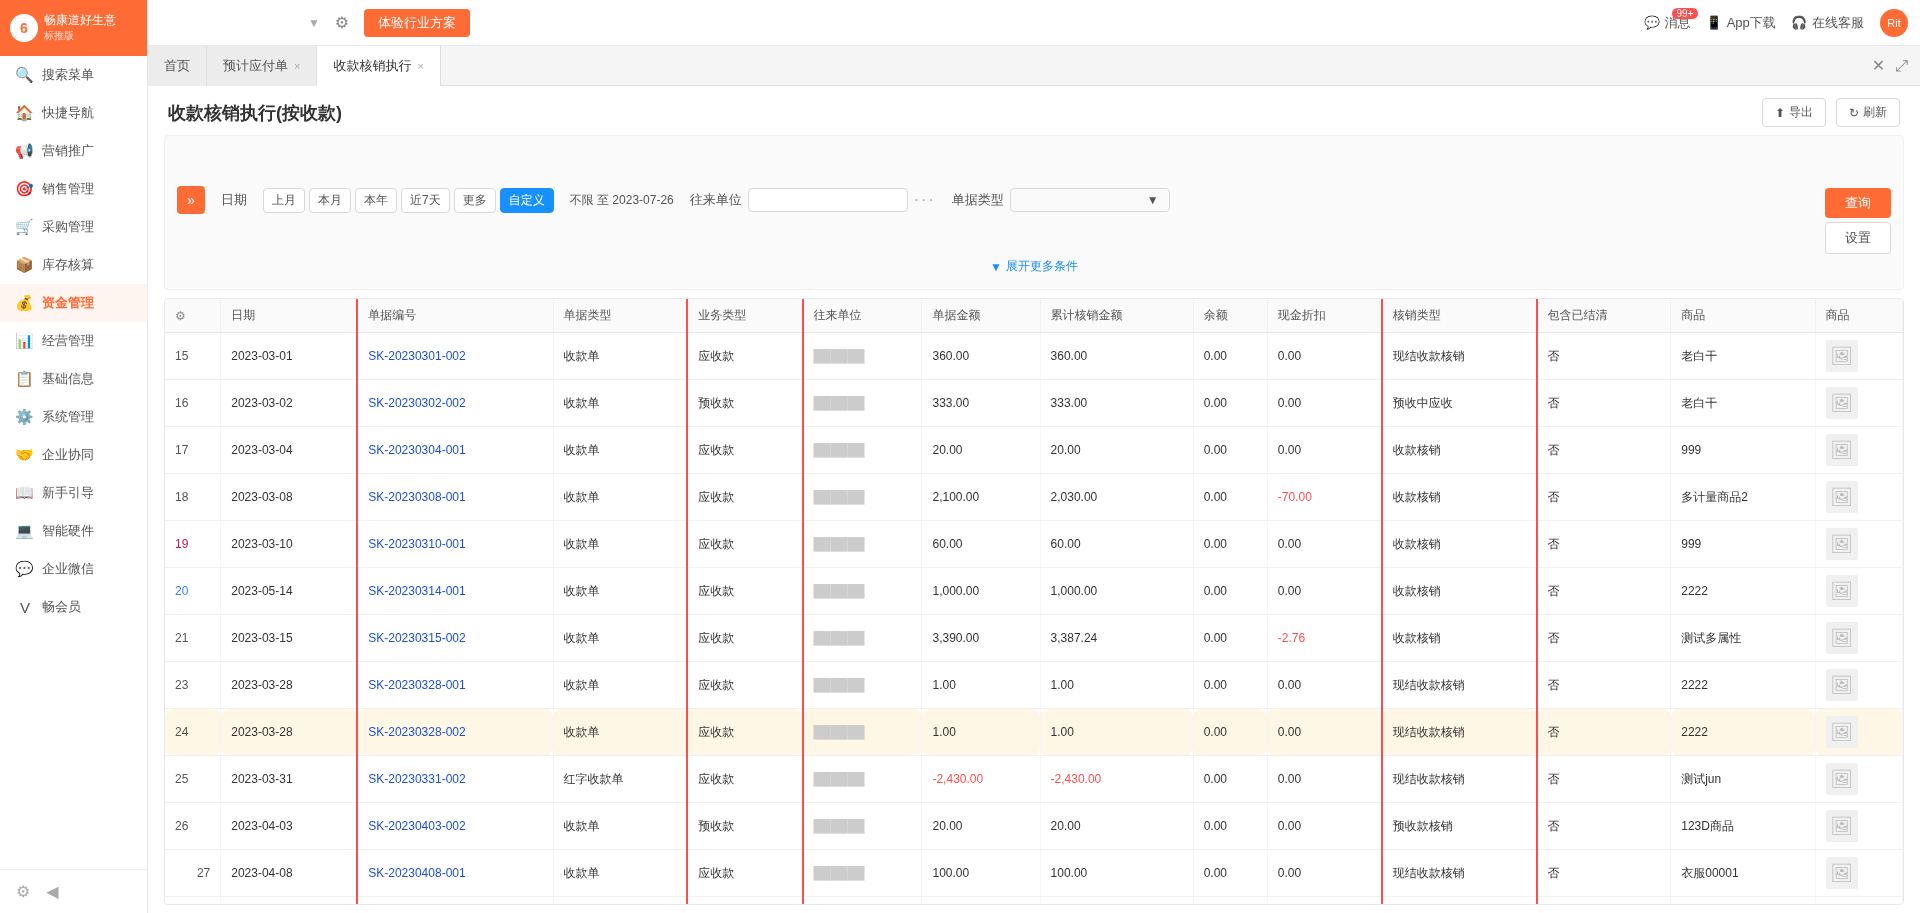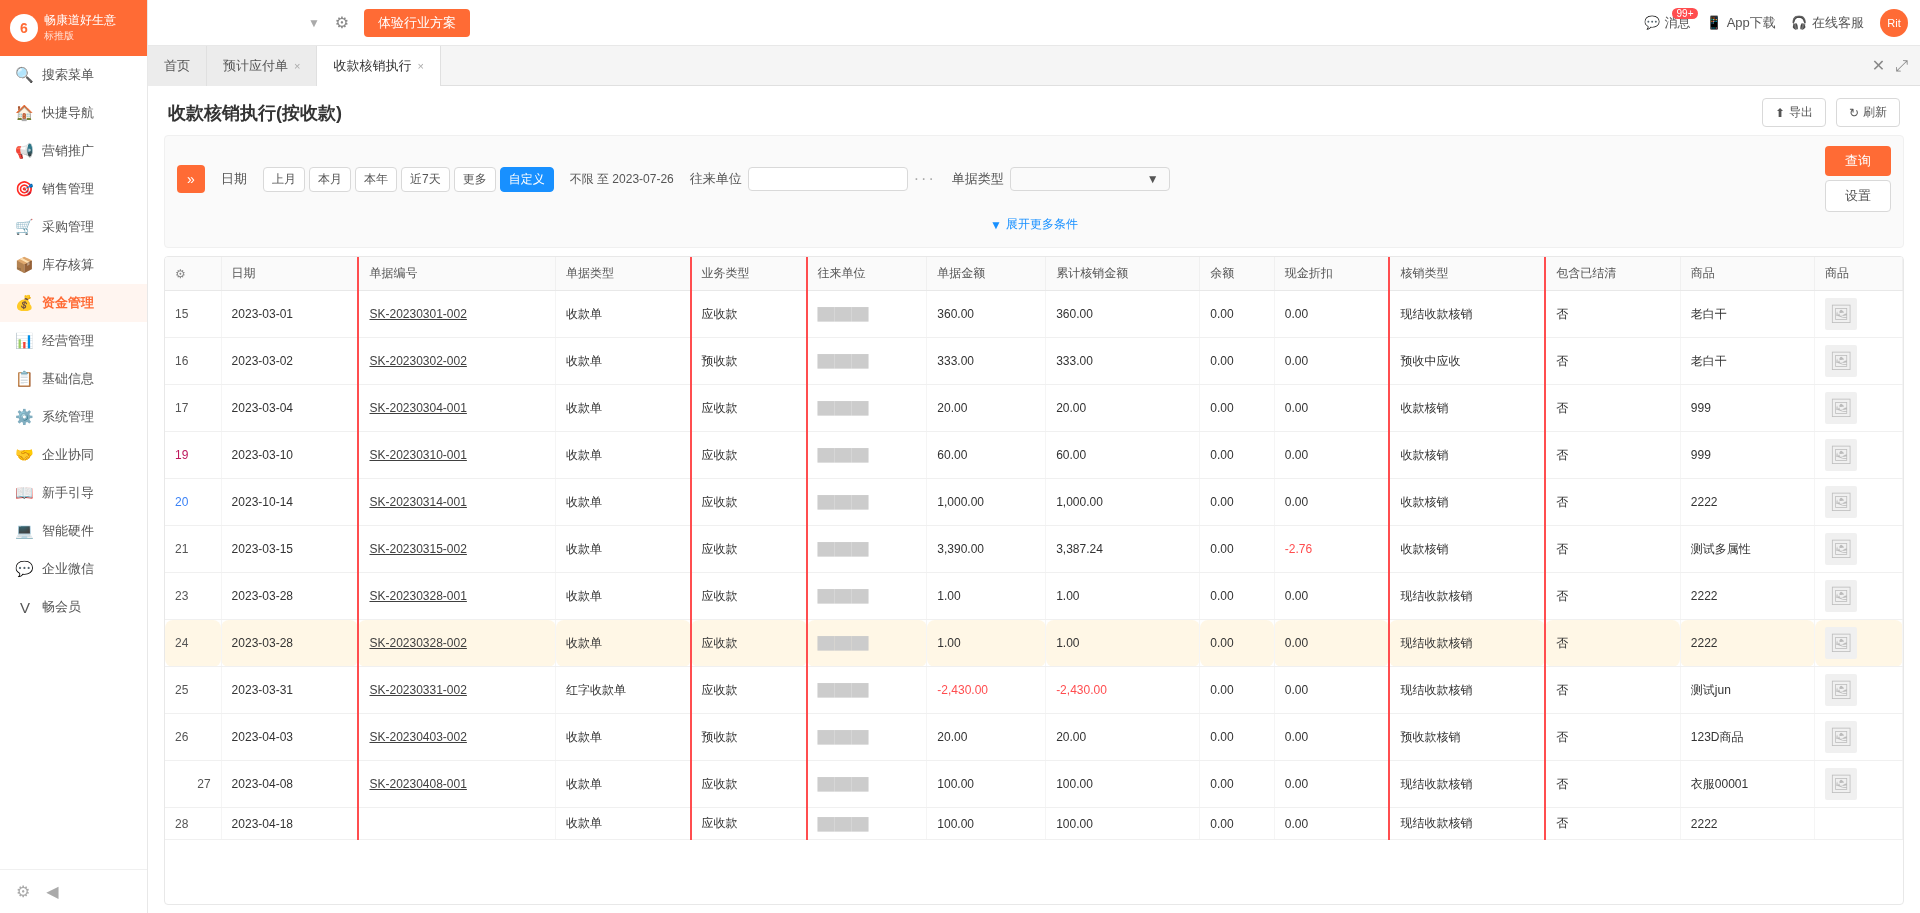--- a/index.html
+++ b/index.html
@@ -62,21 +62,21 @@
     .btn-setting { background: #fff; border: 1px solid #d9d9d9; border-radius: 4px; padding: 6px 16px; font-size: 13px; cursor: pointer; color: #555; }
     .expand-more { display: flex; align-items: center; justify-content: center; gap: 4px; color: #1890ff; font-size: 12px; cursor: pointer; padding: 4px 0; }
 
     
     .table-wrap { flex: 1; overflow: auto; margin: 0 16px 8px; border: 1px solid #e8e8e8; border-radius: 4px; }
     table { width: 100%; border-collapse: collapse; font-size: 12px; }
     thead { background: #fafafa; position: sticky; top: 0; z-index: 2; }
     th { padding: 8px 10px; text-align: left; color: #555; font-weight: 500; border-bottom: 1px solid #e8e8e8; white-space: nowrap; border-right: 1px solid #f0f0f0; }
     td { padding: 7px 10px; color: #333; border-bottom: 1px solid #f0f0f0; white-space: nowrap; border-right: 1px solid #f5f5f5; }
     tr.highlighted td { background: #fff7e6; border-radius: 8px; }
-    .link { color: #404040; cursor: pointer; text-decoration: underline; }
+    .link { color: #1d4ed8; cursor: pointer; }
 
     .thumb { width: 32px; height: 32px; background: #f0f0f0; border-radius: 2px; display: flex; align-items: center; justify-content: center; color: #bbb; font-size: 18px; }
 
     
     ::-webkit-scrollbar { width: 6px; height: 6px; }
     ::-webkit-scrollbar-thumb { background: #ccc; border-radius: 3px; }
 
     .topbar-input { border: 1px solid #e8e8e8; border-radius: 14px; padding: 3px 10px; font-size: 12px; color: #999; width: 140px; }
     .topbar-arrow { color: #aaa; font-size: 12px; }
   </style>
@@ -236,21 +236,21 @@
           <input class="filter-input" type="text" placeholder="" value="" style="">
           <span class="filter-dots">···</span>
         </div>
         <div class="filter-field">
           <span class="filter-label">单据类型</span>
           <div class="filter-select">
             <span></span>
             <span>▼</span>
           </div>
         </div>
-        <div style="margin-left: auto; display: flex; flex-direction: column; gap: 4px;">
+        <div style="margin-left: auto; display: flex; flex-direction: column; gap: 4px; margin-top: 42px;">
           <button class="btn-query">查询</button>
           <button class="btn-setting">设置</button>
         </div>
       </div>
       <div class="expand-more">
         <span>▼</span>
         <span>展开更多条件</span>
       </div>
     </div>
 
@@ -323,40 +323,58 @@
               <td>0.00</td>
               <td>0.00</td>
               <td style="border-left: 2px solid rgb(255, 77, 79); border-right: 2px solid rgb(255, 77, 79);">收款核销</td>
               <td>否</td>
               <td>999</td>
               <td>
                 <div class="thumb">🖼</div>
               </td>
             </tr>
             <tr>
+              <td style="color: rgb(85, 85, 85);">18</td>
+              <td>2023-03-08</td>
+              <td style="border-left: 2px solid rgb(255, 77, 79);"><a class="link">SK-20230308-001</a></td>
+              <td style="border-right: 2px solid rgb(255, 77, 79);">收款单</td>
+              <td style="border-left: 2px solid rgb(255, 77, 79); border-right: 2px solid rgb(255, 77, 79);">应收款</td>
+              <td style="color: rgb(204, 204, 204);">██████</td>
+              <td>2,100.00</td>
+              <td>2,030.00</td>
+              <td>0.00</td>
+              <td style="color: rgb(255, 77, 79);">-70.00</td>
+              <td style="border-left: 2px solid rgb(255, 77, 79); border-right: 2px solid rgb(255, 77, 79);">收款核销</td>
+              <td>否</td>
+              <td>多计量商品2</td>
+              <td>
+                <div class="thumb">🖼</div>
+              </td>
+            </tr>
+            <tr>
               <td style="color: #be185d;">19</td>
               <td>2023-03-10</td>
               <td style="border-left: 2px solid rgb(255, 77, 79);"><a class="link">SK-20230310-001</a></td>
               <td style="border-right: 2px solid rgb(255, 77, 79);">收款单</td>
               <td style="border-left: 2px solid rgb(255, 77, 79); border-right: 2px solid rgb(255, 77, 79);">应收款</td>
               <td style="color: rgb(204, 204, 204);">██████</td>
               <td>60.00</td>
               <td>60.00</td>
               <td>0.00</td>
               <td>0.00</td>
               <td style="border-left: 2px solid rgb(255, 77, 79); border-right: 2px solid rgb(255, 77, 79);">收款核销</td>
               <td>否</td>
               <td>999</td>
               <td>
                 <div class="thumb">🖼</div>
               </td>
             </tr>
             <tr>
               <td style="color: #3b82f6;">20</td>
-              <td>2023-10-14</td>
+              <td>2023-05-14</td>
               <td style="border-left: 2px solid rgb(255, 77, 79);"><a class="link">SK-20230314-001</a></td>
               <td style="border-right: 2px solid rgb(255, 77, 79);">收款单</td>
               <td style="border-left: 2px solid rgb(255, 77, 79); border-right: 2px solid rgb(255, 77, 79);">应收款</td>
               <td style="color: rgb(204, 204, 204);">██████</td>
               <td>1,000.00</td>
               <td>1,000.00</td>
               <td>0.00</td>
               <td>0.00</td>
               <td style="border-left: 2px solid rgb(255, 77, 79); border-right: 2px solid rgb(255, 77, 79);">收款核销</td>
               <td>否</td>

